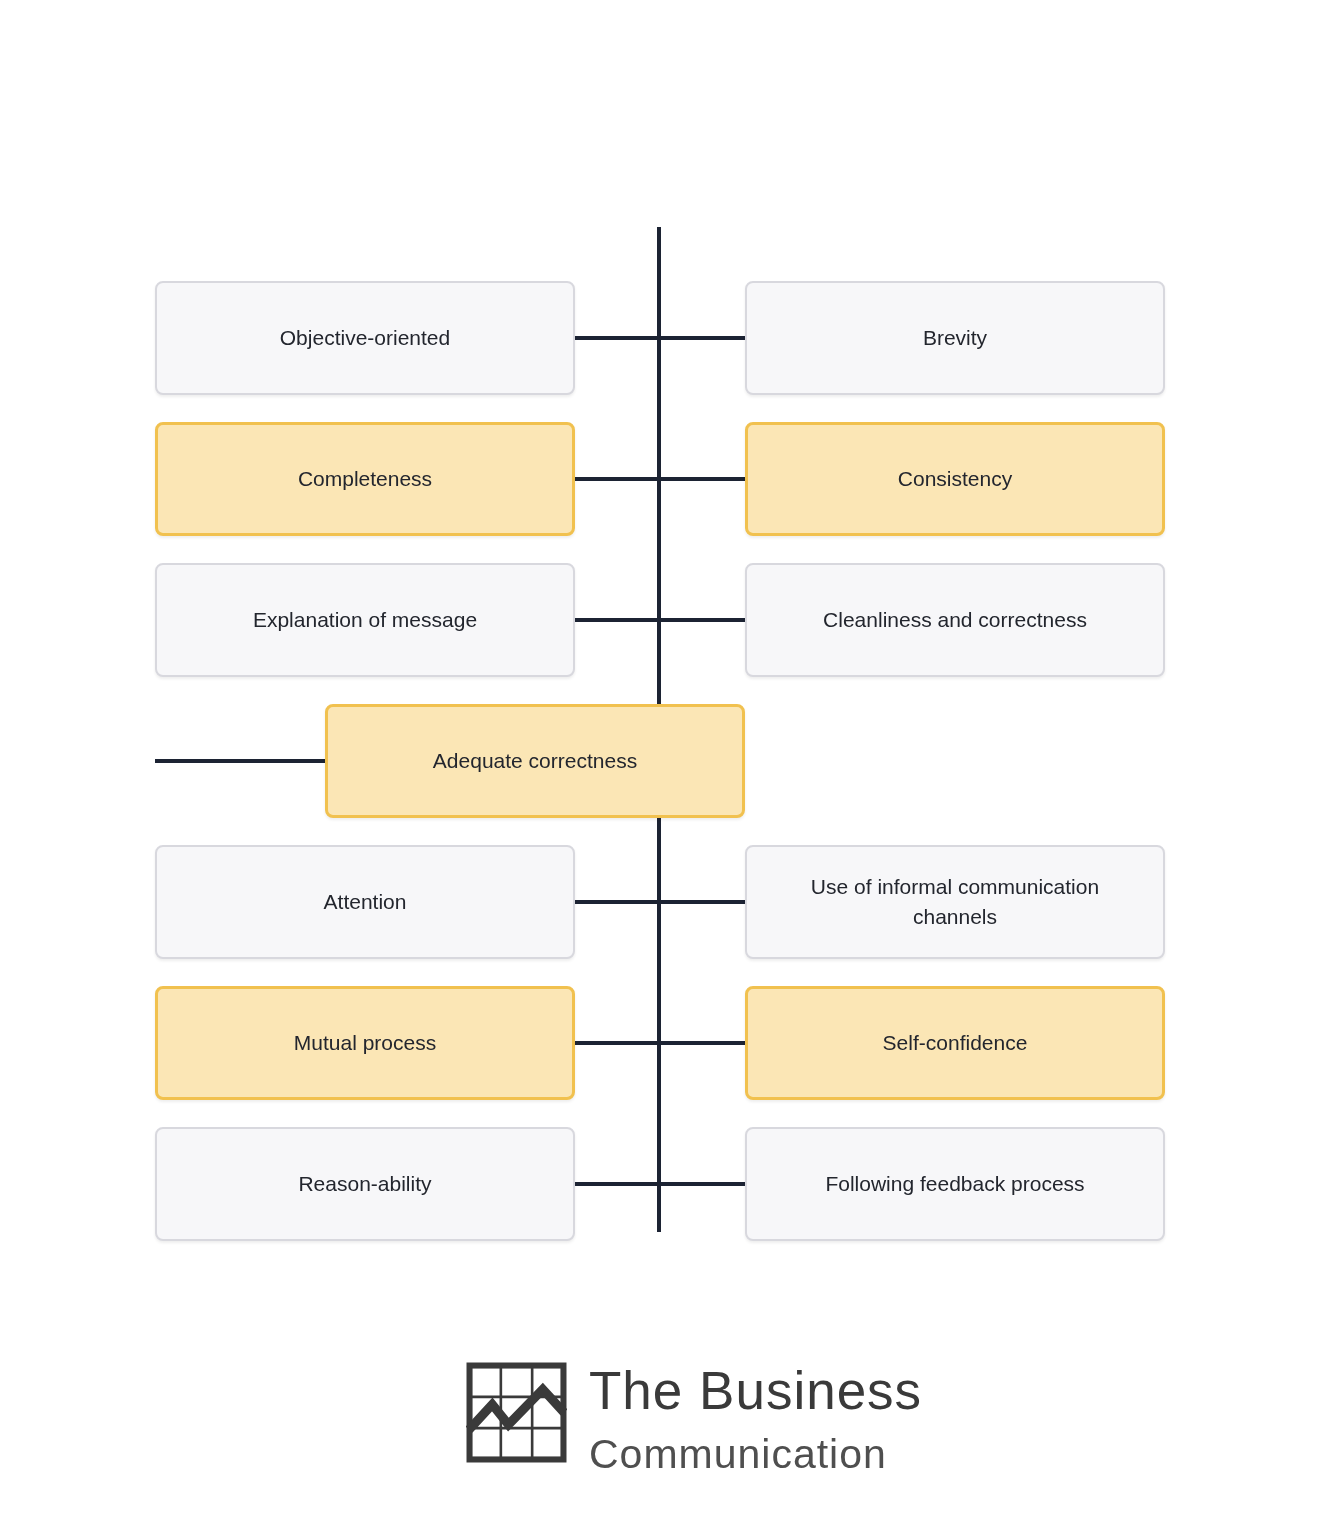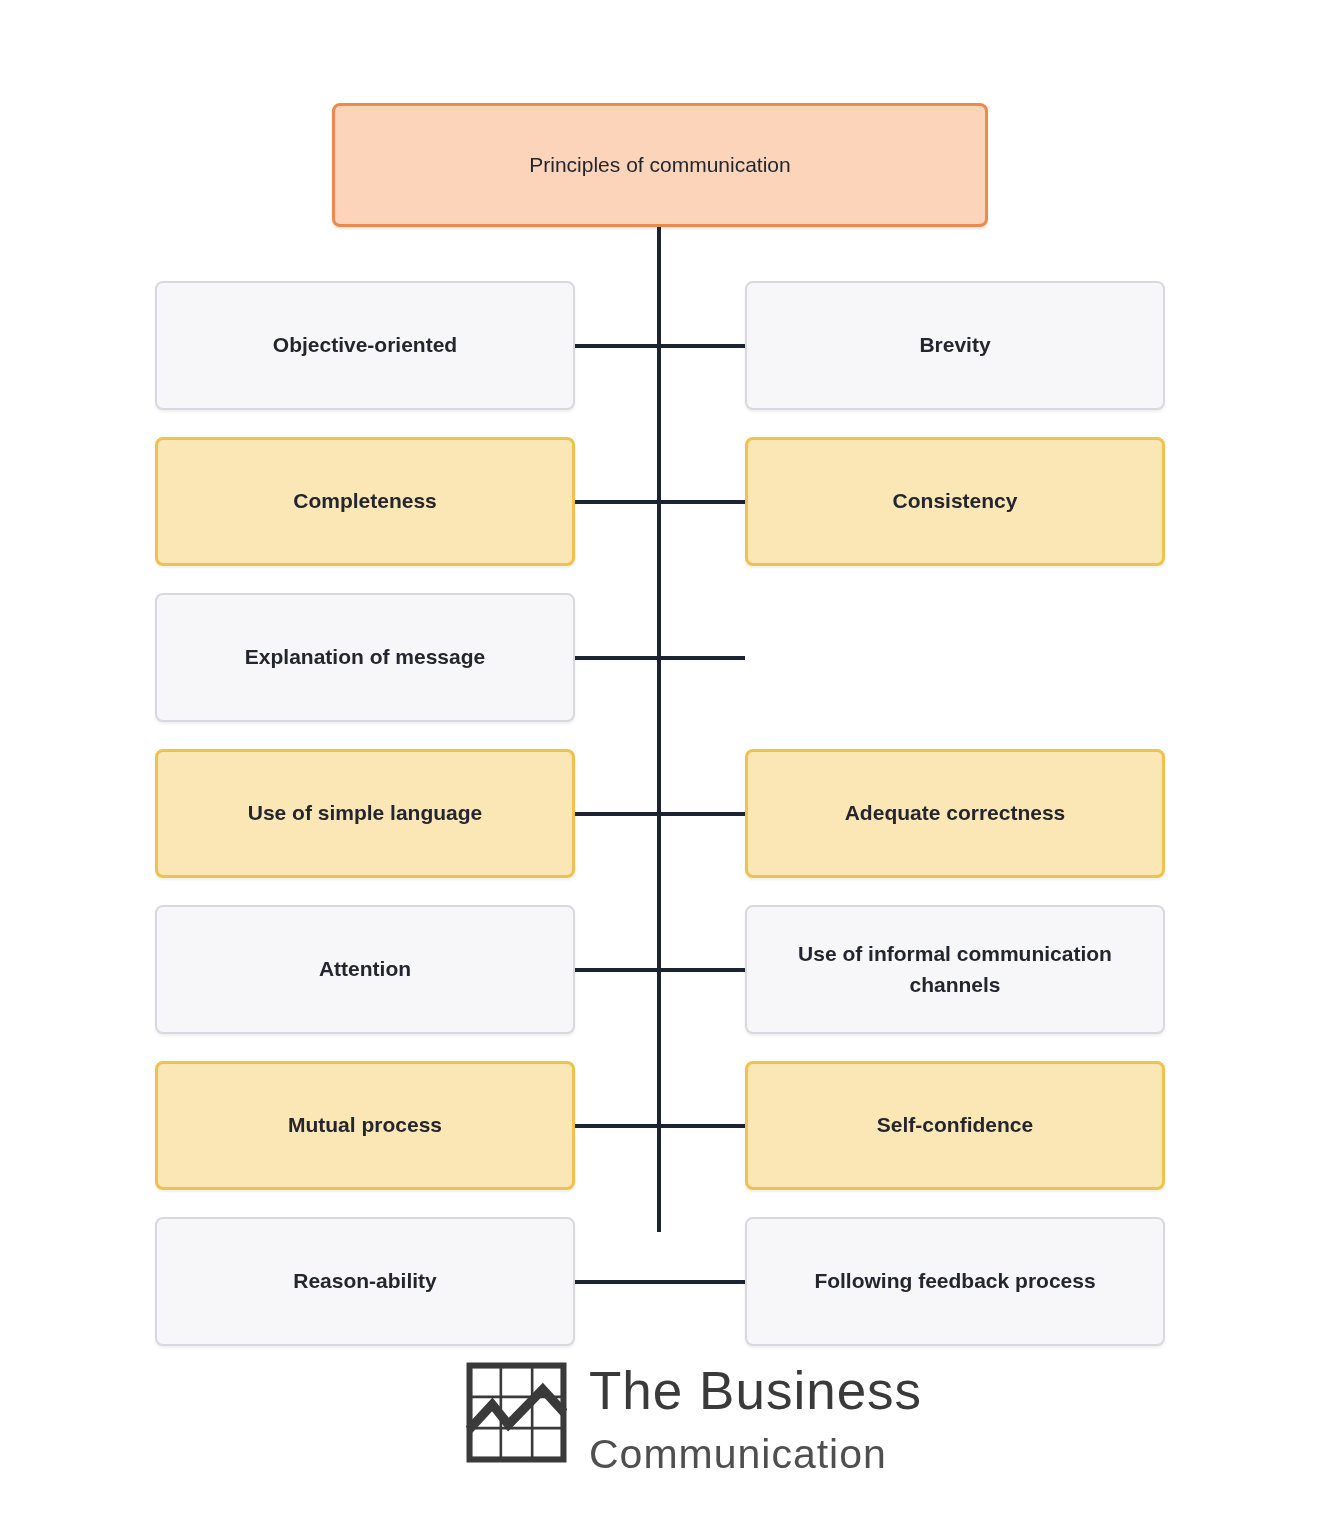--- a/index.html
+++ b/index.html
@@ -39,26 +39,26 @@
 
   
   .rows {
     position: absolute;
     left: 155px; top: 281px;
     display: flex; flex-direction: column;
     gap: 27px;
   }
   .row { display: flex; align-items: center; }
   .box {
-    width: 420px; height: 129px;
+    width: 420px; height: 114px;
     border-radius: 8px;
     border: 3px solid transparent;
     display: flex; align-items: center; justify-content: center;
     text-align: center;
-    font-size: 21px; font-weight: 700;
+    font-size: 21px; font-weight: 400;
     color: var(--text);
     padding: 0 34px;
     line-height: 1.45;
   }
   .box.plain {
     background: var(--plain_fill);
     border-color: var(--plain_border);
     border-width: 2px;
     box-shadow: 0 2px 3px rgba(0,0,0,0.07);
   }
@@ -92,45 +92,44 @@
     letter-spacing: 1px;
     line-height: 1.1;
     margin-top: 12px;
   }
 </style>
 </head>
 <body>
 
 <div class="canvas">
 
-  <div class="root-box">Principles of communication</div>
 
   <div class="vline"></div>
 
   <div class="rows">
 
     <div class="row">
       <div class="box plain">Objective-oriented</div>
       <div class="connector"></div>
       <div class="box plain">Brevity</div>
     </div>
 
     <div class="row">
       <div class="box highlight">Completeness</div>
       <div class="connector"></div>
       <div class="box highlight">Consistency</div>
     </div>
 
     <div class="row">
       <div class="box plain">Explanation of message</div>
       <div class="connector"></div>
+      <div class="box plain">Cleanliness and correctness</div>
     </div>
 
     <div class="row">
-      <div class="box highlight">Use of simple language</div>
       <div class="connector"></div>
       <div class="box highlight">Adequate correctness</div>
     </div>
 
     <div class="row">
       <div class="box plain">Attention</div>
       <div class="connector"></div>
       <div class="box plain">Use of informal communication channels</div>
     </div>
 

